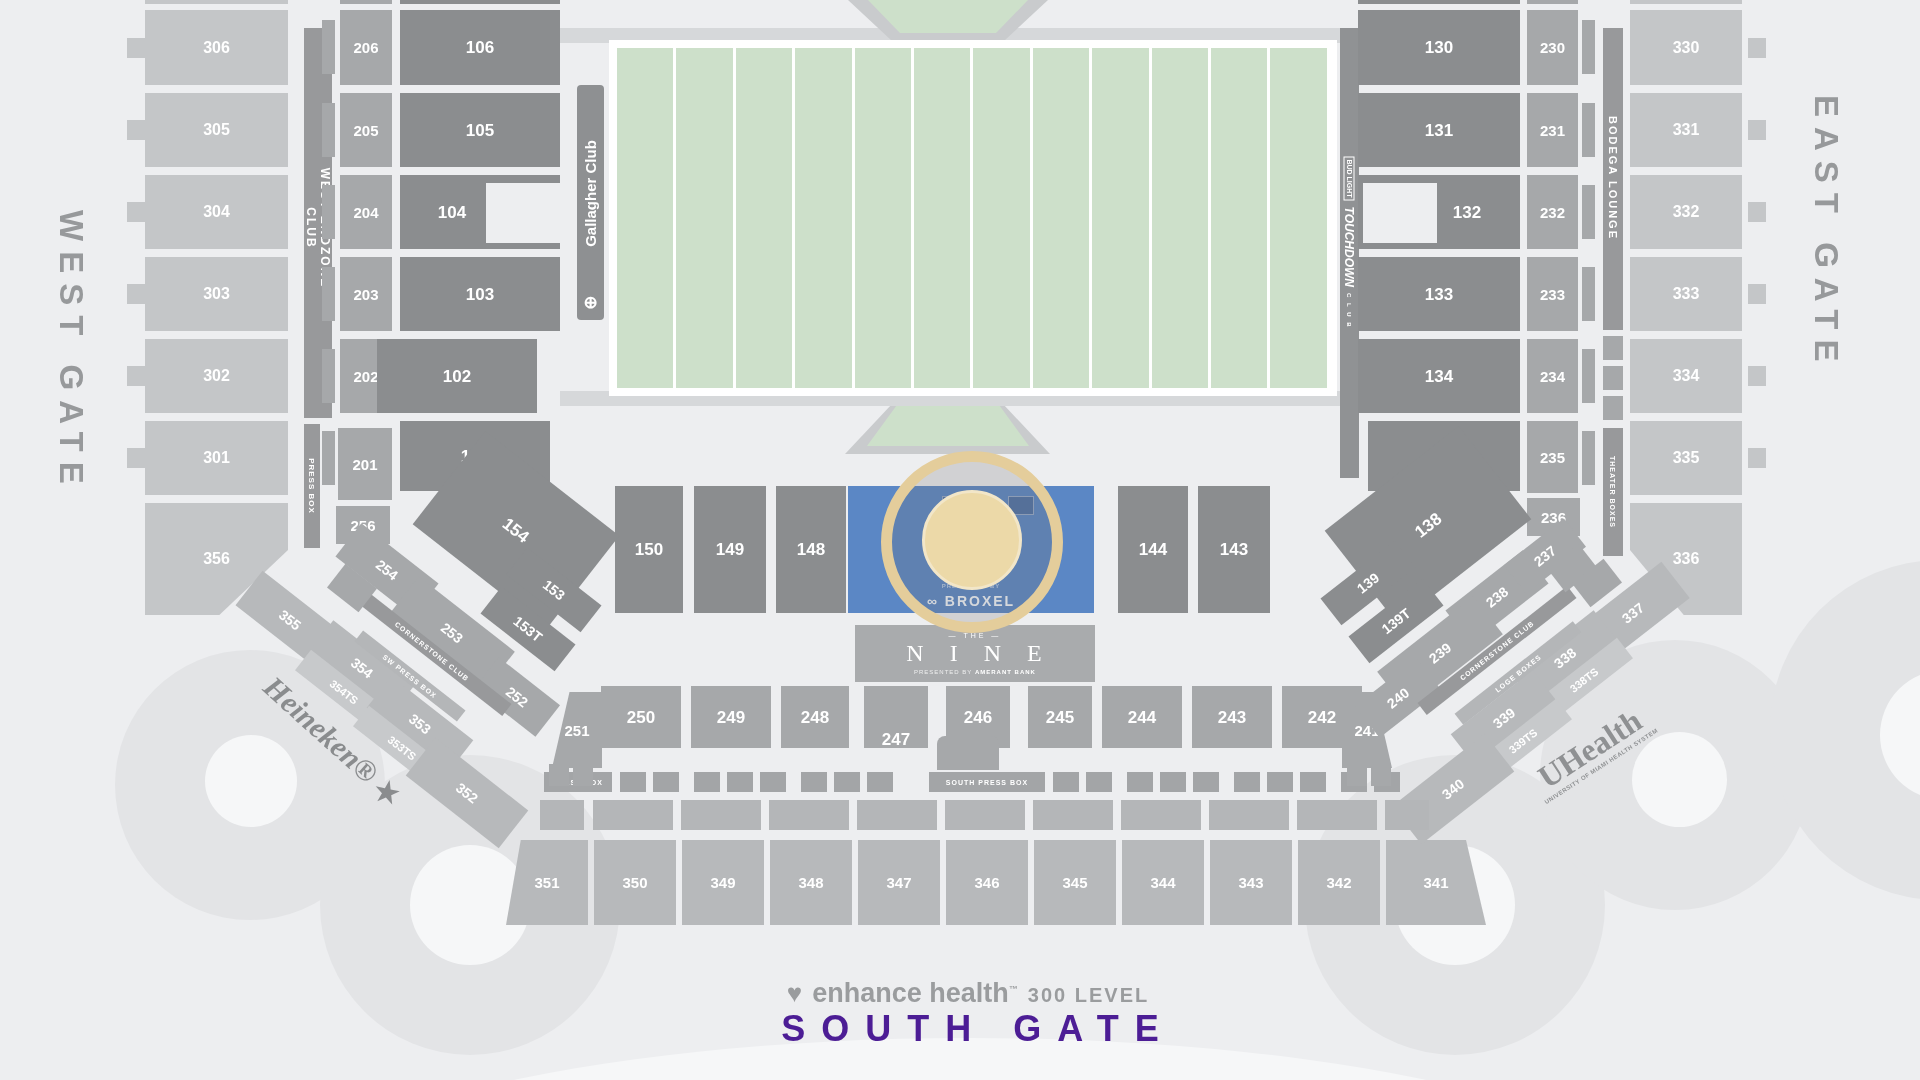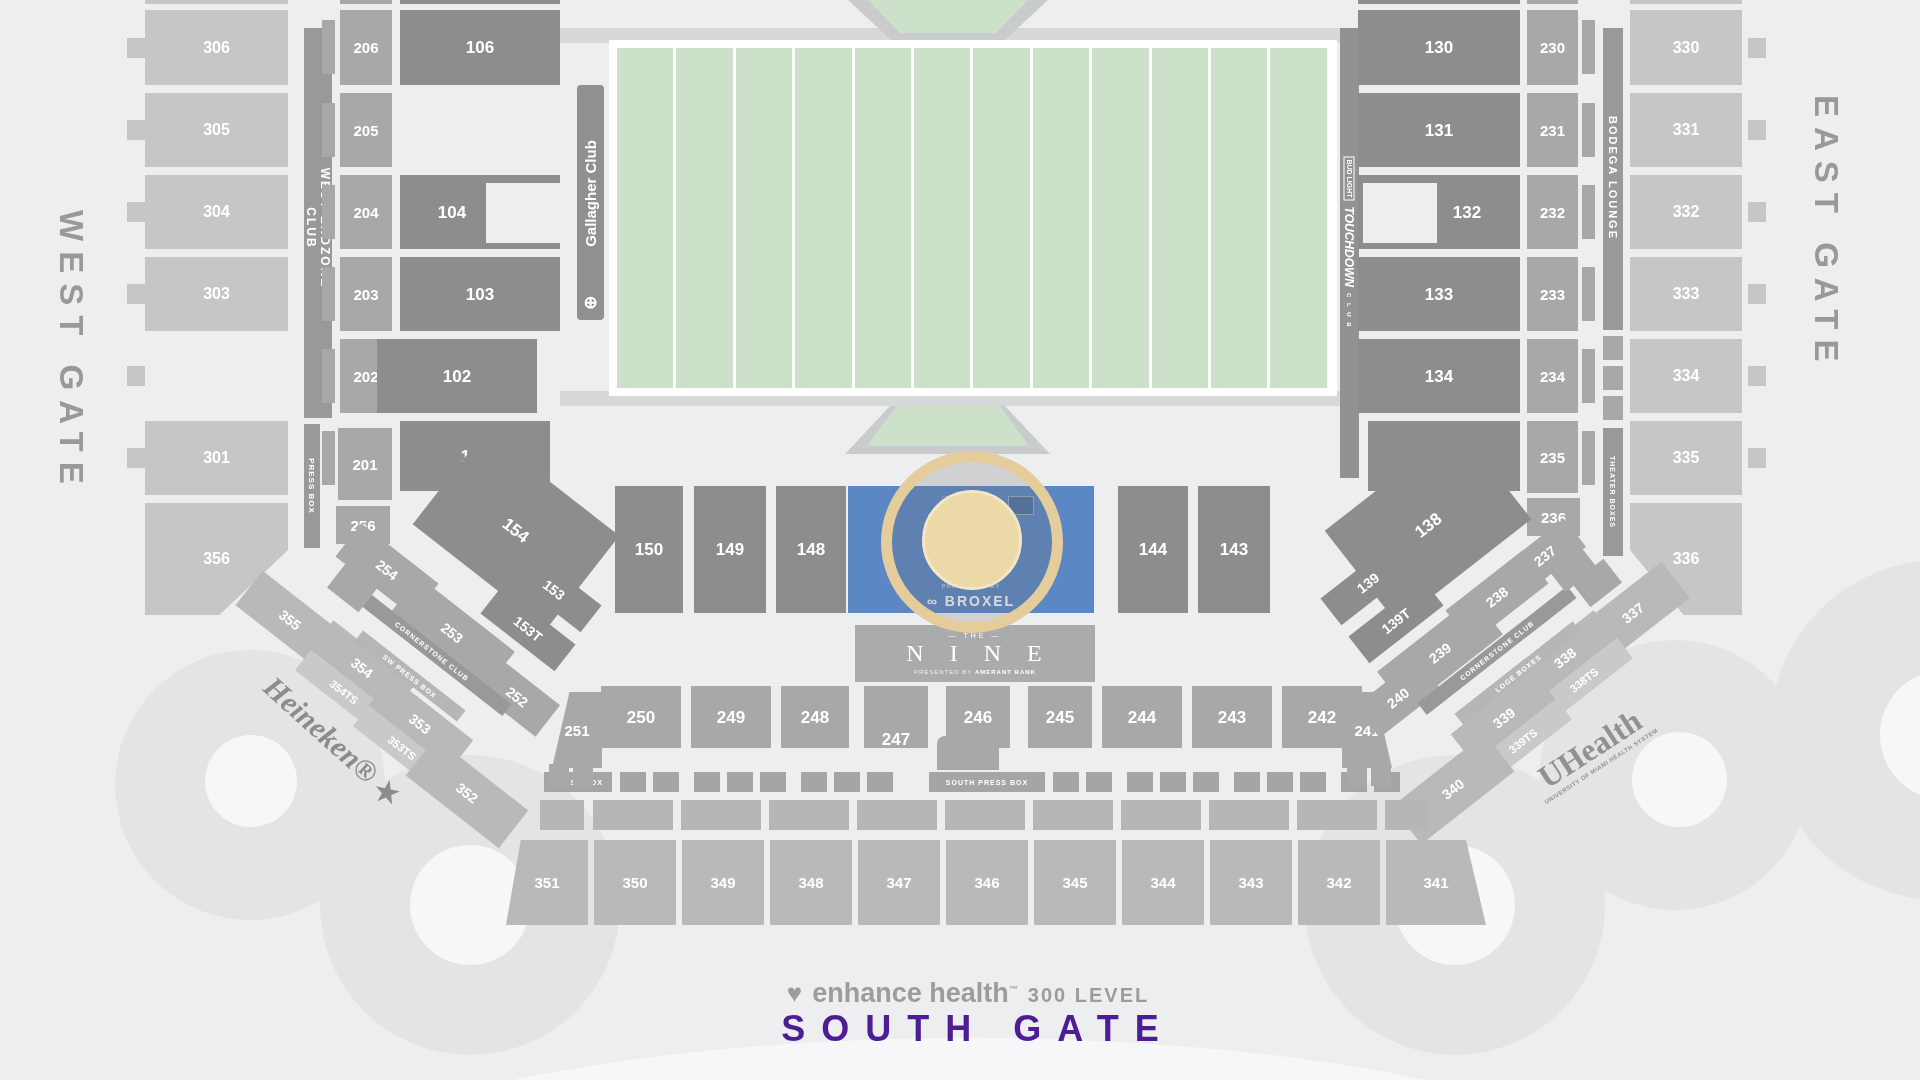--- a/index.html
+++ b/index.html
@@ -100,20 +100,23 @@
       </div>
       <div class="rect s3" style="left: 145px; top: 93px; width: 143px; height: 74px;">
         <span class="lbl" style="font-size: 16px;">305</span>
       </div>
       <div class="rect s3" style="left: 145px; top: 175px; width: 143px; height: 74px;">
         <span class="lbl" style="font-size: 16px;">304</span>
       </div>
       <div class="rect s3" style="left: 145px; top: 257px; width: 143px; height: 74px;">
         <span class="lbl" style="font-size: 16px;">303</span>
       </div>
+      <div class="rect s3" style="left: 145px; top: 339px; width: 143px; height: 74px;">
+        <span class="lbl" style="font-size: 16px;">302</span>
+      </div>
       <div class="rect s3" style="left: 145px; top: 421px; width: 143px; height: 74px;">
         <span class="lbl" style="font-size: 16px;">301</span>
       </div>
       <div class="rect s3" style="left: 145px; top: 503px; width: 143px; height: 112px; clip-path: polygon(0px 0px, 100% 0px, 100% 42%, 52% 100%, 0px 100%);">
         <span class="lbl" style="font-size: 16px;">356</span>
       </div>
       <div class="rect s2" style="left: 340px; top: 10px; width: 52px; height: 75px;">
         <span class="lbl" style="font-size: 15px;">206</span>
       </div>
       <div class="rect s2" style="left: 340px; top: 93px; width: 52px; height: 74px;">
@@ -129,20 +132,23 @@
         <span class="lbl" style="font-size: 15px;">202</span>
       </div>
       <div class="rect s2" style="left: 338px; top: 428px; width: 54px; height: 72px;">
         <span class="lbl" style="font-size: 15px;">201</span>
       </div>
       <div class="rect s2" style="left: 336px; top: 506px; width: 54px; height: 38px;">
         <span class="lbl" style="font-size: 15px;">256</span>
       </div>
       <div class="rect s1" style="left: 400px; top: 10px; width: 160px; height: 75px;">
         <span class="lbl" style="font-size: 17px;">106</span>
+      </div>
+      <div class="rect s1" style="left: 400px; top: 93px; width: 160px; height: 74px;">
+        <span class="lbl" style="font-size: 17px;">105</span>
       </div>
       <div class="rect s1" style="left: 400px; top: 175px; width: 160px; height: 74px;">
         <span class="lbl" style="font-size: 17px; transform: translateX(-28px);">104</span>
       </div>
       <div class="rect s1" style="left: 400px; top: 257px; width: 160px; height: 74px;">
         <span class="lbl" style="font-size: 17px;">103</span>
       </div>
       <div class="rect s1" style="left: 377px; top: 339px; width: 160px; height: 74px;">
         <span class="lbl" style="font-size: 17px;">102</span>
       </div>

